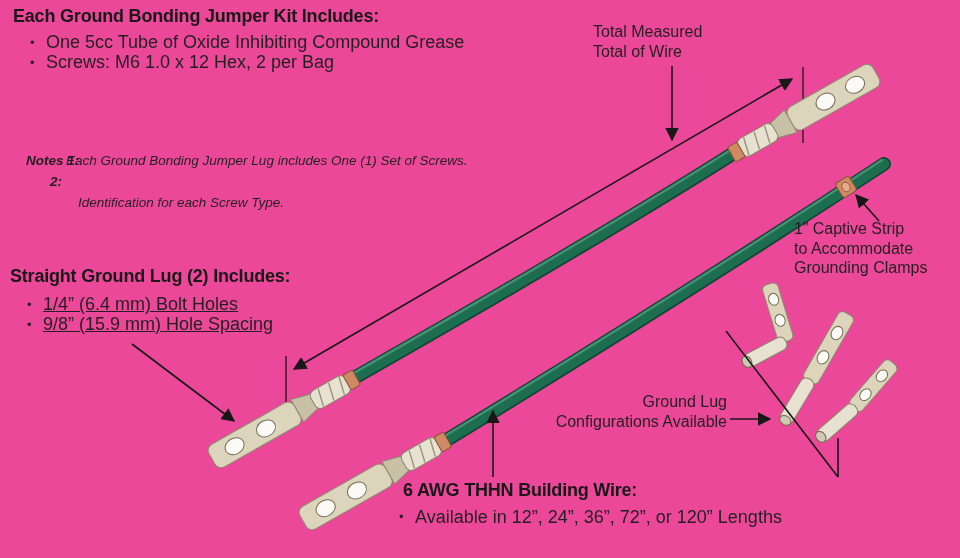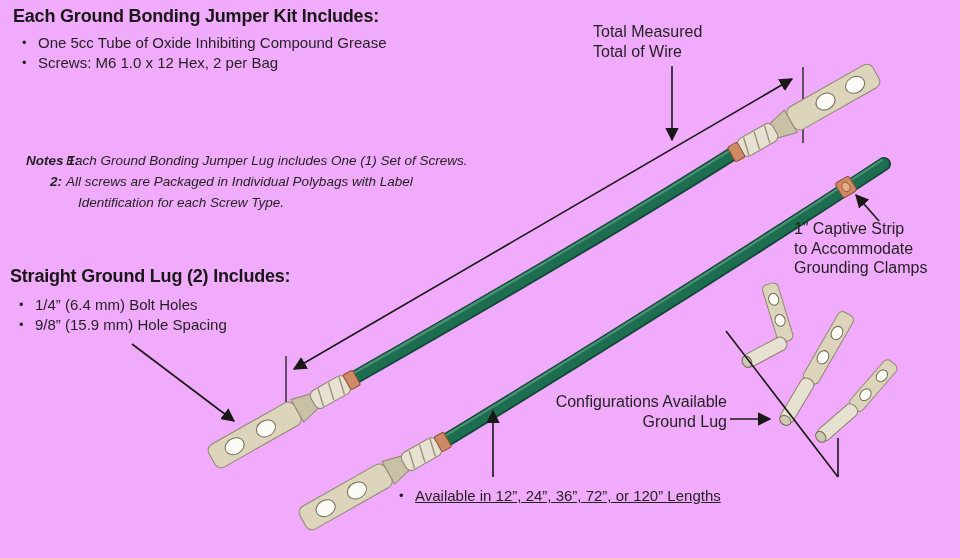--- a/index.html
+++ b/index.html
@@ -1,26 +1,26 @@
 <!DOCTYPE html>
 <html><head>
 <meta charset="utf-8">
 <style>
   html,body{margin:0;padding:0;}
   body{width:960px;height:558px;background:#ffffff;overflow:hidden;
        font-family:"Liberation Sans", sans-serif;color:#231f20;}
-  .stage{position:relative;width:960px;height:558px;background:#f0abfc;}
+  .stage{position:relative;width:960px;height:558px;background:#ec4899;}
   .stage > svg{position:absolute;left:0;top:0;}
 
   .txt{position:absolute;}
   h2.head{margin:0;font-size:18px;font-weight:bold;color:#1a1718;letter-spacing:-0.2px;}
-  .bullets{margin:8px;padding:0;list-style:none;font-size:15px;}
+  .bullets{margin:16px;padding:0;list-style:none;font-size:18px;}
   .bullets li{position:relative;padding-left:17px;line-height:19.6px;white-space:nowrap;}
   .bullets li::before{content:"\2022";position:absolute;left:1px;font-size:13px;top:0px;}
-  .bullets.wide li{line-height:20.5px;text-decoration:underline;}
+  .bullets.wide li{line-height:20.5px;}
 
   .notes{font-size:13.5px;font-style:italic;line-height:21px;}
   .notes .row{display:flex;}
   .notes .lbl{width:36px;text-align:right;font-weight:bold;padding-right:4px;flex:0 0 36px;white-space:nowrap;}
   .notes .body{white-space:nowrap;}
 
   .callout{font-size:16px;line-height:19.5px;white-space:nowrap;}
   .callout.center{}
   .callout.right{text-align:right;}
 
@@ -162,51 +162,51 @@
     </ul>
   </div>
 
   <div class="txt notes" style="left:26px;top:150px;">
     <div class="row">
       <span class="lbl">Notes 1:</span>
       <span class="body">Each Ground Bonding Jumper Lug includes One (1) Set of Screws.</span>
     </div>
     <div class="row">
       <span class="lbl">2:</span>
-      <span class="body">All screws are Packaged in Individual Polybags with Label</span>
     </div>
     <div class="row">
       <span class="lbl"></span>
       <span class="body" style="padding-left:12px;">Identification for each Screw Type.</span>
     </div>
   </div>
 
   <div class="txt" style="left:10px;top:266px;">
     <h2 class="head">Straight Ground Lug (2) Includes:</h2>
-    <ul class="bullets" style="margin-top:8px;">
+    <ul class="bullets" style="margin-top:8px;text-decoration:underline;">
       <li>1/4” (6.4 mm) Bolt Holes</li>
       <li>9/8” (15.9 mm) Hole Spacing</li>
     </ul>
   </div>
 
   <div class="txt callout center" style="left:593px;top:22px;width:160px;">
     <div>Total Measured</div>
     <div>Total of Wire</div>
   </div>
 
   <div class="txt callout center" style="left:794px;top:219px;width:180px;">
     <div>1” Captive Strip</div>
     <div>to Accommodate</div>
     <div>Grounding Clamps</div>
   </div>
 
   <div class="txt callout right" style="left:527px;top:392px;width:200px;">
+    <div>Ground Lug</div>
     <div>Configurations Available</div>
-    <div>Ground Lug</div>
   </div>
 
   <div class="txt" style="left:403px;top:480px;">
+    <h2 class="head">6 AWG THHN Building Wire:</h2>
     <ul class="bullets wide" style="margin-top:6px;margin-left:-5px;">
       <li>Available in 12”, 24”, 36”, 72”, or 120” Lengths</li>
     </ul>
   </div>
 
 </div>
 
 </body></html>

